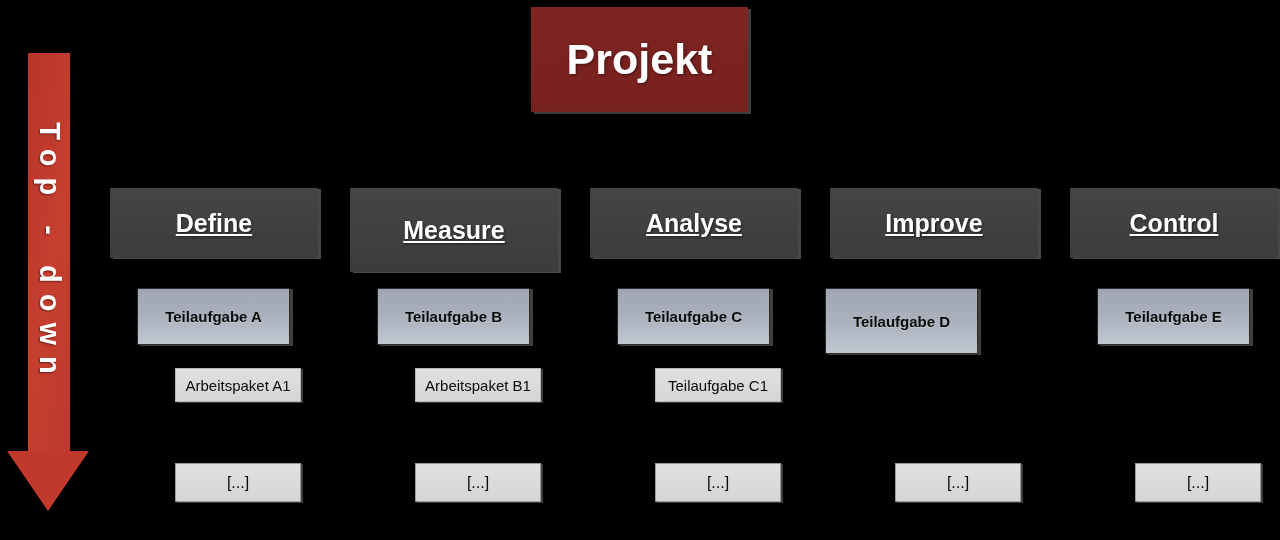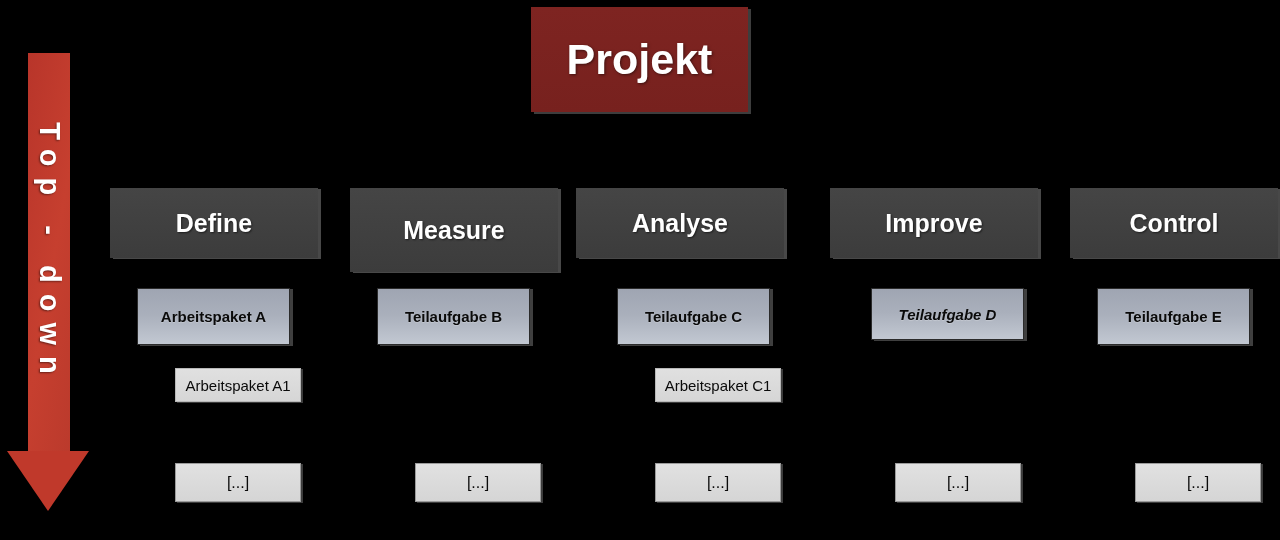--- a/index.html
+++ b/index.html
@@ -87,20 +87,21 @@
 
   
   .box-phase {
     background: #414141;
     background-image: linear-gradient(180deg, #454545 0%, #3c3c3c 100%);
     color: #ffffff;
     font-size: 25px;
     font-weight: bold;
     box-shadow: 3px 1px 0 rgba(80,80,80,0.9);
     text-shadow: 1px 1px 2px rgba(0,0,0,0.55);
+    text-decoration: underline;
   }
 
   
   .box-subtask {
     background-image: linear-gradient(180deg, #9fa5b2 0%, #aab0bc 48%, #c2c8d2 100%);
     border: 1px solid #2b2b2b;
     color: #0a0a0a;
     font-size: 15px;
     font-weight: bold;
     box-shadow: 3px 1px 0 rgba(70,70,70,0.9);
@@ -143,56 +144,59 @@
   </div>
 
   <div class="box box-project" style="left:531px; top:7px; width:217px; height:105px;">
     <span>Projekt</span>
   </div>
 
   <div class="box box-phase" style="left:110px; top:188px; width:208px; height:70px;">
     <span>Define</span>
   </div>
   <div class="box box-subtask" style="left:137px; top:288px; width:153px; height:57px;">
-    <span>Arbeitspaket A</span>
+    <span>Teilaufgabe A</span>
   </div>
   <div class="box box-workpackage" style="left:175px; top:368px; width:126px; height:34px;">
     <span>Arbeitspaket A1</span>
   </div>
   <div class="box box-ellipsis" style="left:175px; top:463px; width:126px; height:39px;">
     <span>[...]</span>
   </div>
 
   <div class="box box-phase" style="left:350px; top:188px; width:208px; height:84px;">
     <span>Measure</span>
   </div>
   <div class="box box-subtask" style="left:377px; top:288px; width:153px; height:57px;">
     <span>Teilaufgabe B</span>
   </div>
+  <div class="box box-workpackage" style="left:415px; top:368px; width:126px; height:34px;">
+    <span>Arbeitspaket B1</span>
+  </div>
   <div class="box box-ellipsis" style="left:415px; top:463px; width:126px; height:39px;">
     <span>[...]</span>
   </div>
 
-  <div class="box box-phase" style="left:576px; top:188px; width:208px; height:70px;">
+  <div class="box box-phase" style="left:590px; top:188px; width:208px; height:70px;">
     <span>Analyse</span>
   </div>
   <div class="box box-subtask" style="left:617px; top:288px; width:153px; height:57px;">
     <span>Teilaufgabe C</span>
   </div>
   <div class="box box-workpackage" style="left:655px; top:368px; width:126px; height:34px;">
-    <span>Arbeitspaket C1</span>
+    <span>Teilaufgabe C1</span>
   </div>
   <div class="box box-ellipsis" style="left:655px; top:463px; width:126px; height:39px;">
     <span>[...]</span>
   </div>
 
   <div class="box box-phase" style="left:830px; top:188px; width:208px; height:70px;">
     <span>Improve</span>
   </div>
-  <div class="box box-subtask" style="left:871px; top:288px; width:153px; height:52px;font-style:italic;">
+  <div class="box box-subtask" style="left:825px; top:288px; width:153px; height:66px;">
     <span>Teilaufgabe D</span>
   </div>
   <div class="box box-ellipsis" style="left:895px; top:463px; width:126px; height:39px;">
     <span>[...]</span>
   </div>
 
   <div class="box box-phase" style="left:1070px; top:188px; width:208px; height:70px;">
     <span>Control</span>
   </div>
   <div class="box box-subtask" style="left:1097px; top:288px; width:153px; height:57px;">

